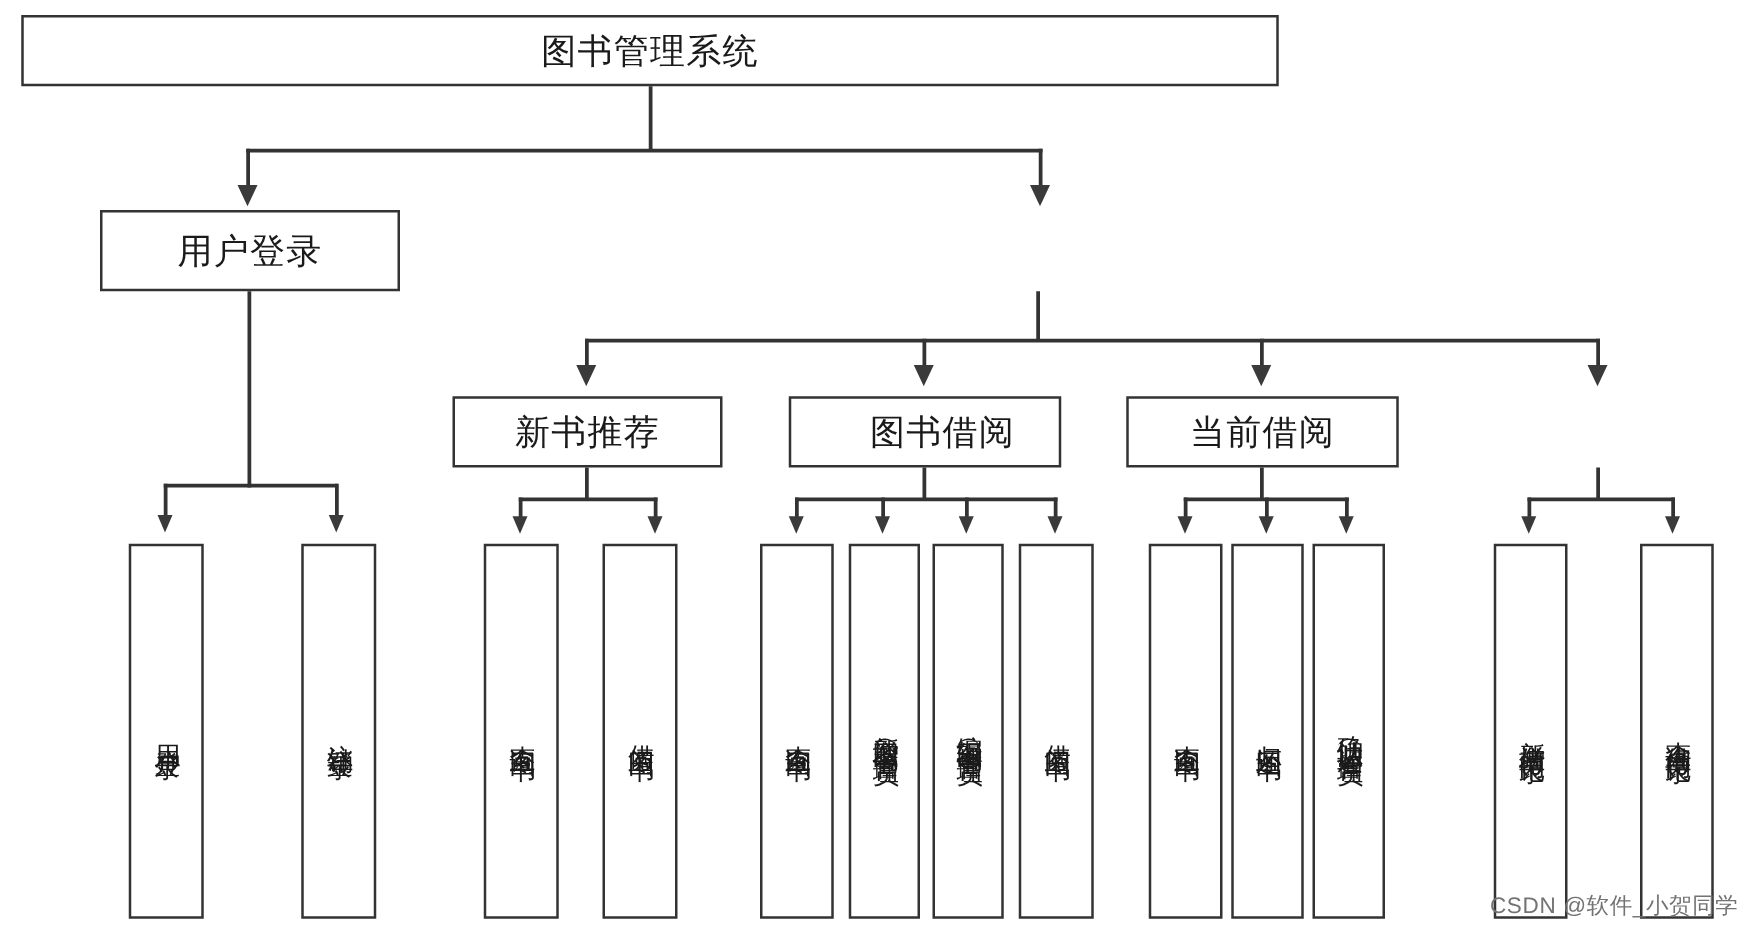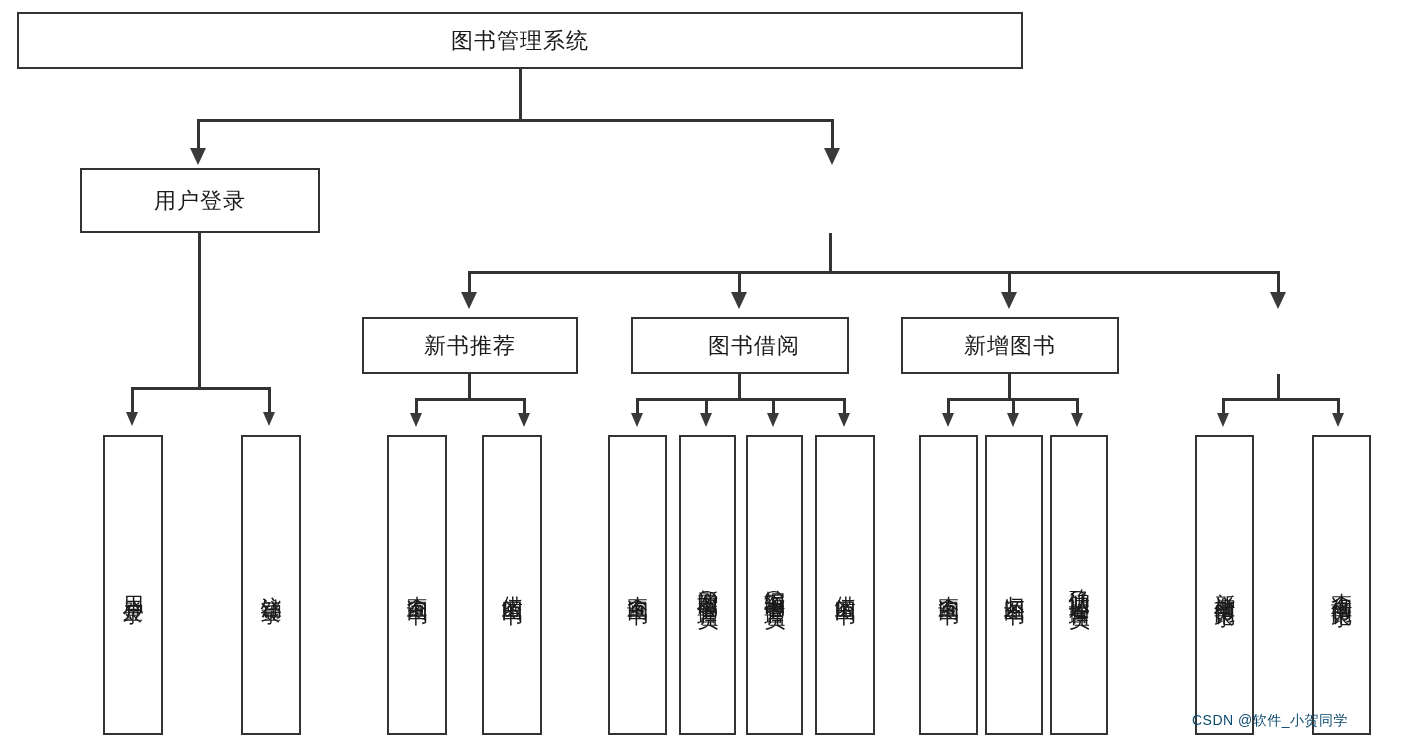--- a/index.html
+++ b/index.html
@@ -21,21 +21,21 @@
     position: absolute;
     box-sizing: border-box;
     border: 2px solid #333333;
     background: #ffffff;
     display: flex;
     align-items: center;
     justify-content: center;
     color: #1a1a1a;
   }
   .node.horiz {
-    font-size: 22px;
+    font-size: 28px;
     letter-spacing: 1px;
     white-space: nowrap;
   }
   .node.vert {
     writing-mode: vertical-rl;
     text-orientation: upright;
     font-size: 21px;
     line-height: 1.35;
     letter-spacing: 3px;
     padding: 6px 0;
@@ -62,22 +62,22 @@
     border-right: 8px solid transparent;
     border-top: 17px solid #3a3a3a;
   }
   .arrow.small {
     border-left-width: 6px;
     border-right-width: 6px;
     border-top-width: 14px;
   }
   .watermark {
     position: absolute;
-    color: #0c4a6e;
-    font-size: 14px;
+    color: #737373;
+    font-size: 18px;
     white-space: nowrap;
     letter-spacing: 0.5px;
   }
 </style>
 </head>
 <body>
 
 <div id="canvas">
 
   <div class="node horiz" style="left:17px; top:12px; width:1006px; height:57px;">
@@ -115,21 +115,21 @@
   <div class="edge v" style="left:1277px; top:271px; width:3px; height:22px;"></div>
   <div class="arrow" style="left:1270px; top:292px;"></div>
 
   <div class="node horiz" style="left:362px; top:317px; width:216px; height:57px;text-align:right;">
     <span>新书推荐</span>
   </div>
   <div class="node horiz" style="left:631px; top:317px; width:218px; height:57px;padding-left:28px;">
     <span>图书借阅</span>
   </div>
   <div class="node horiz" style="left:901px; top:317px; width:218px; height:57px;">
-    <span>新增图书</span>
+    <span>当前借阅</span>
   </div>
 
   <div class="edge v" style="left:468px; top:374px; width:3px; height:26px;"></div>
   <div class="edge h" style="left:415px; top:398px; width:111px; height:3px;"></div>
   <div class="edge v" style="left:415px; top:398px; width:3px; height:16px;"></div>
   <div class="arrow small" style="left:410px; top:413px;"></div>
   <div class="edge v" style="left:523px; top:398px; width:3px; height:16px;"></div>
   <div class="arrow small" style="left:518px; top:413px;"></div>
 
   <div class="edge v" style="left:738px; top:374px; width:3px; height:26px;"></div>

